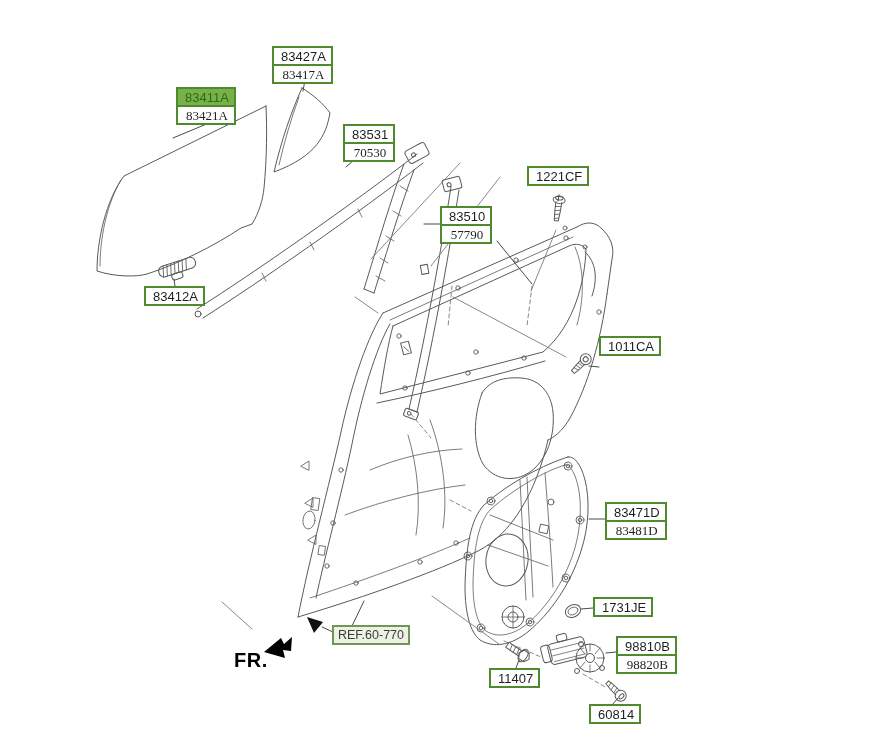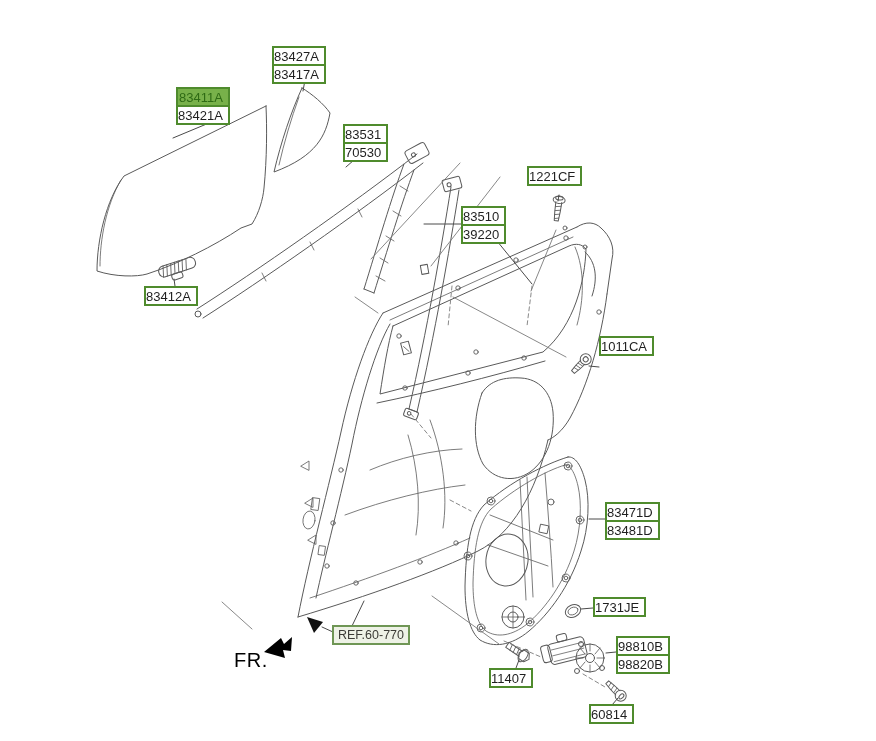--- a/index.html
+++ b/index.html
@@ -15,30 +15,30 @@
   .stage{
     position:relative;width:876px;height:741px;background:#fff;overflow:hidden;
     font-family:"Liberation Sans",sans-serif;
   }
   .stage svg{position:absolute;left:0;top:0;}
   .plabel{
     position:absolute;border:2px solid var(--green);background:#fff;
     color:var(--label-text);font-size:13px;line-height:15px;text-align:center;
     z-index:3;white-space:nowrap;
   }
-  .plabel .row{padding:1px 5px 0 0;text-align:right;}
-  .plabel .row + .row{border-top:2px solid var(--green);}
+  .plabel .row{padding:1px 5px 0 7px;}
+  .plabel .row + .row{border-top:2px solid var(--green);font-family:Liberation Serif, serif;}
   .plabel .row.hl{background:var(--hl-bg);color:var(--hl-text);}
   .reflabel{
     position:absolute;border:2px solid var(--ref-border);background:var(--ref-bg);
     color:var(--ref-text);font-size:12.5px;line-height:14px;padding:1px 4px;
     z-index:3;white-space:nowrap;
   }
   .frmark{
-    position:absolute;color:#000;font-size:20px;font-weight:normal;z-index:3;
+    position:absolute;color:#000;font-size:20px;font-weight:bold;z-index:3;
     letter-spacing:0.5px;
   }
 </style>
 </head>
 <body>
 
 <div class="stage">
 
   <svg width="876" height="741" viewBox="0 0 876 741">
     <g fill="none" stroke="#5a5a5a" stroke-width="1" stroke-linecap="round" stroke-linejoin="round">
@@ -273,23 +273,23 @@
 
   <div class="plabel" style="left:343px;top:124px">
     <div class="row">83531</div>
     <div class="row">70530</div>
   </div>
 
   <div class="plabel" style="left:527px;top:166px">
     <div class="row">1221CF</div>
   </div>
 
-  <div class="plabel" style="left:461px;top:206px">
+  <div class="plabel" style="left:440px;top:206px">
     <div class="row">83510</div>
-    <div class="row">39220</div>
+    <div class="row">57790</div>
   </div>
 
   <div class="plabel" style="left:144px;top:286px">
     <div class="row">83412A</div>
   </div>
 
   <div class="plabel" style="left:599px;top:336px">
     <div class="row">1011CA</div>
   </div>
 

